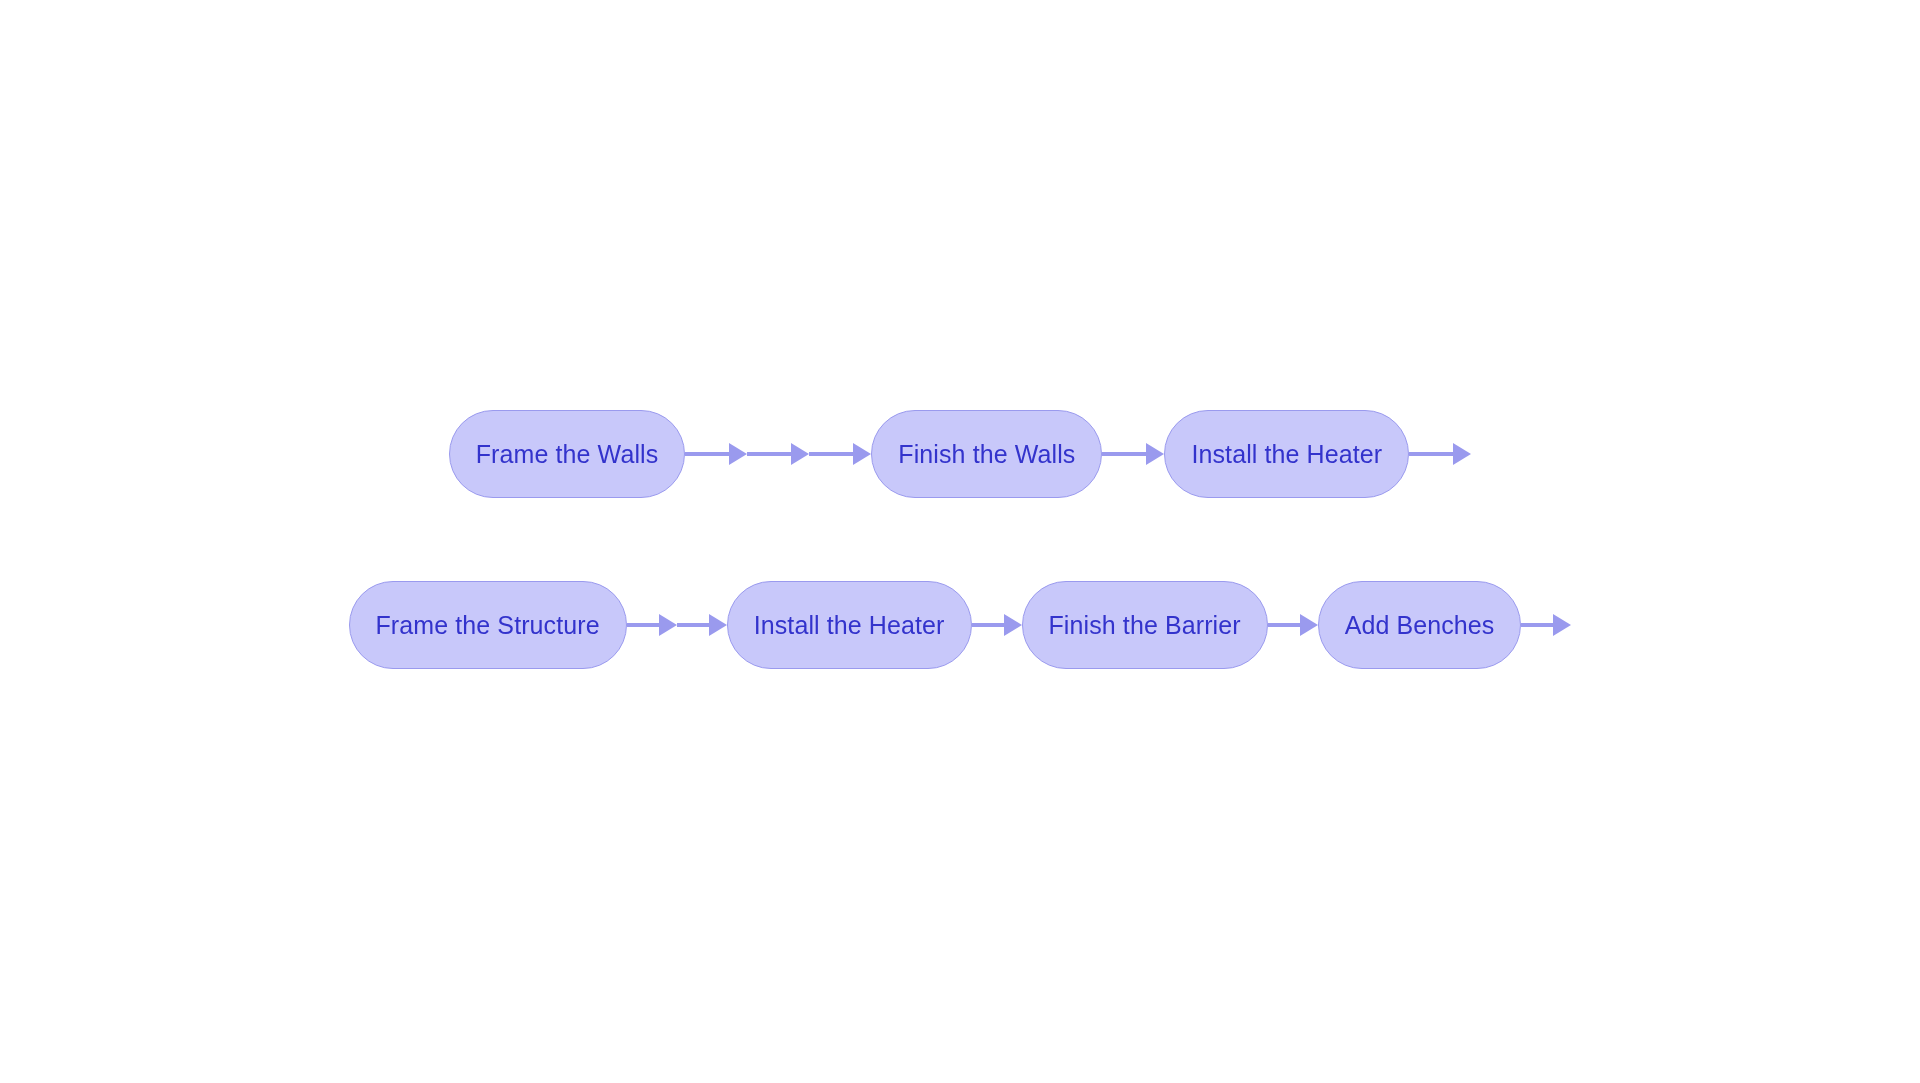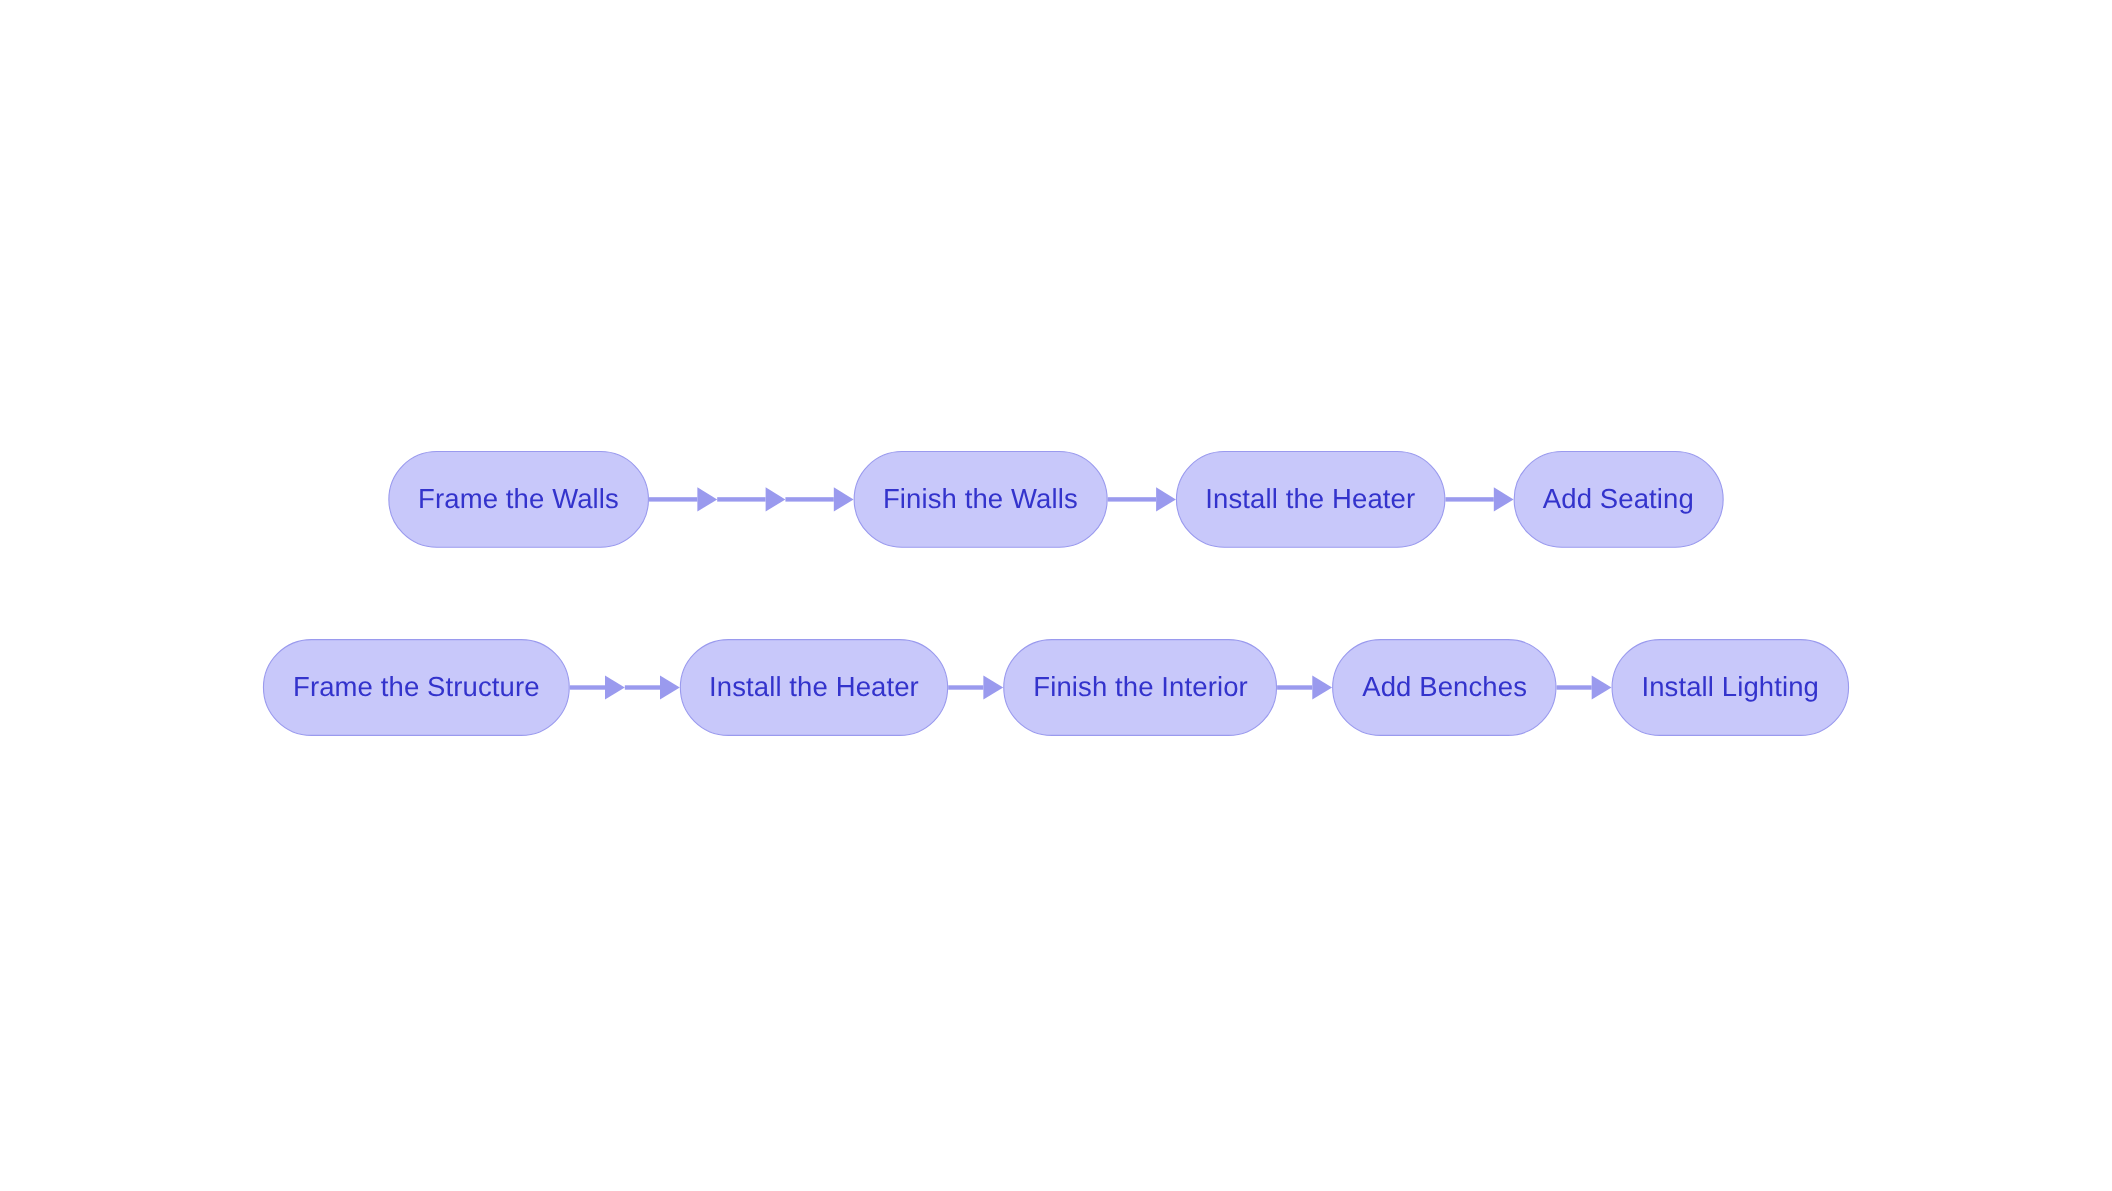--- a/index.html
+++ b/index.html
@@ -113,21 +113,20 @@
       <div class="conn-head"></div>
     </div>
 
     <div class="flow-node">Install the Heater</div>
 
     <div class="flow-connector">
       <div class="conn-line"></div>
       <div class="conn-head"></div>
     </div>
 
-    <div class="flow-node">Add Seating</div>
 
   </div>
 
   <div class="flow-row" id="flow-row-2">
 
     <div class="flow-node">Frame the Structure</div>
 
     <div class="flow-connector">
       <div class="conn-line"></div>
       <div class="conn-head"></div>
@@ -139,31 +138,30 @@
       <div class="conn-head"></div>
     </div>
 
     <div class="flow-node">Install the Heater</div>
 
     <div class="flow-connector">
       <div class="conn-line"></div>
       <div class="conn-head"></div>
     </div>
 
-    <div class="flow-node">Finish the Interior</div>
+    <div class="flow-node">Finish the Barrier</div>
 
     <div class="flow-connector">
       <div class="conn-line"></div>
       <div class="conn-head"></div>
     </div>
 
     <div class="flow-node">Add Benches</div>
 
     <div class="flow-connector">
       <div class="conn-line"></div>
       <div class="conn-head"></div>
     </div>
 
-    <div class="flow-node">Install Lighting</div>
 
   </div>
 
 </div>
 
 </body></html>

